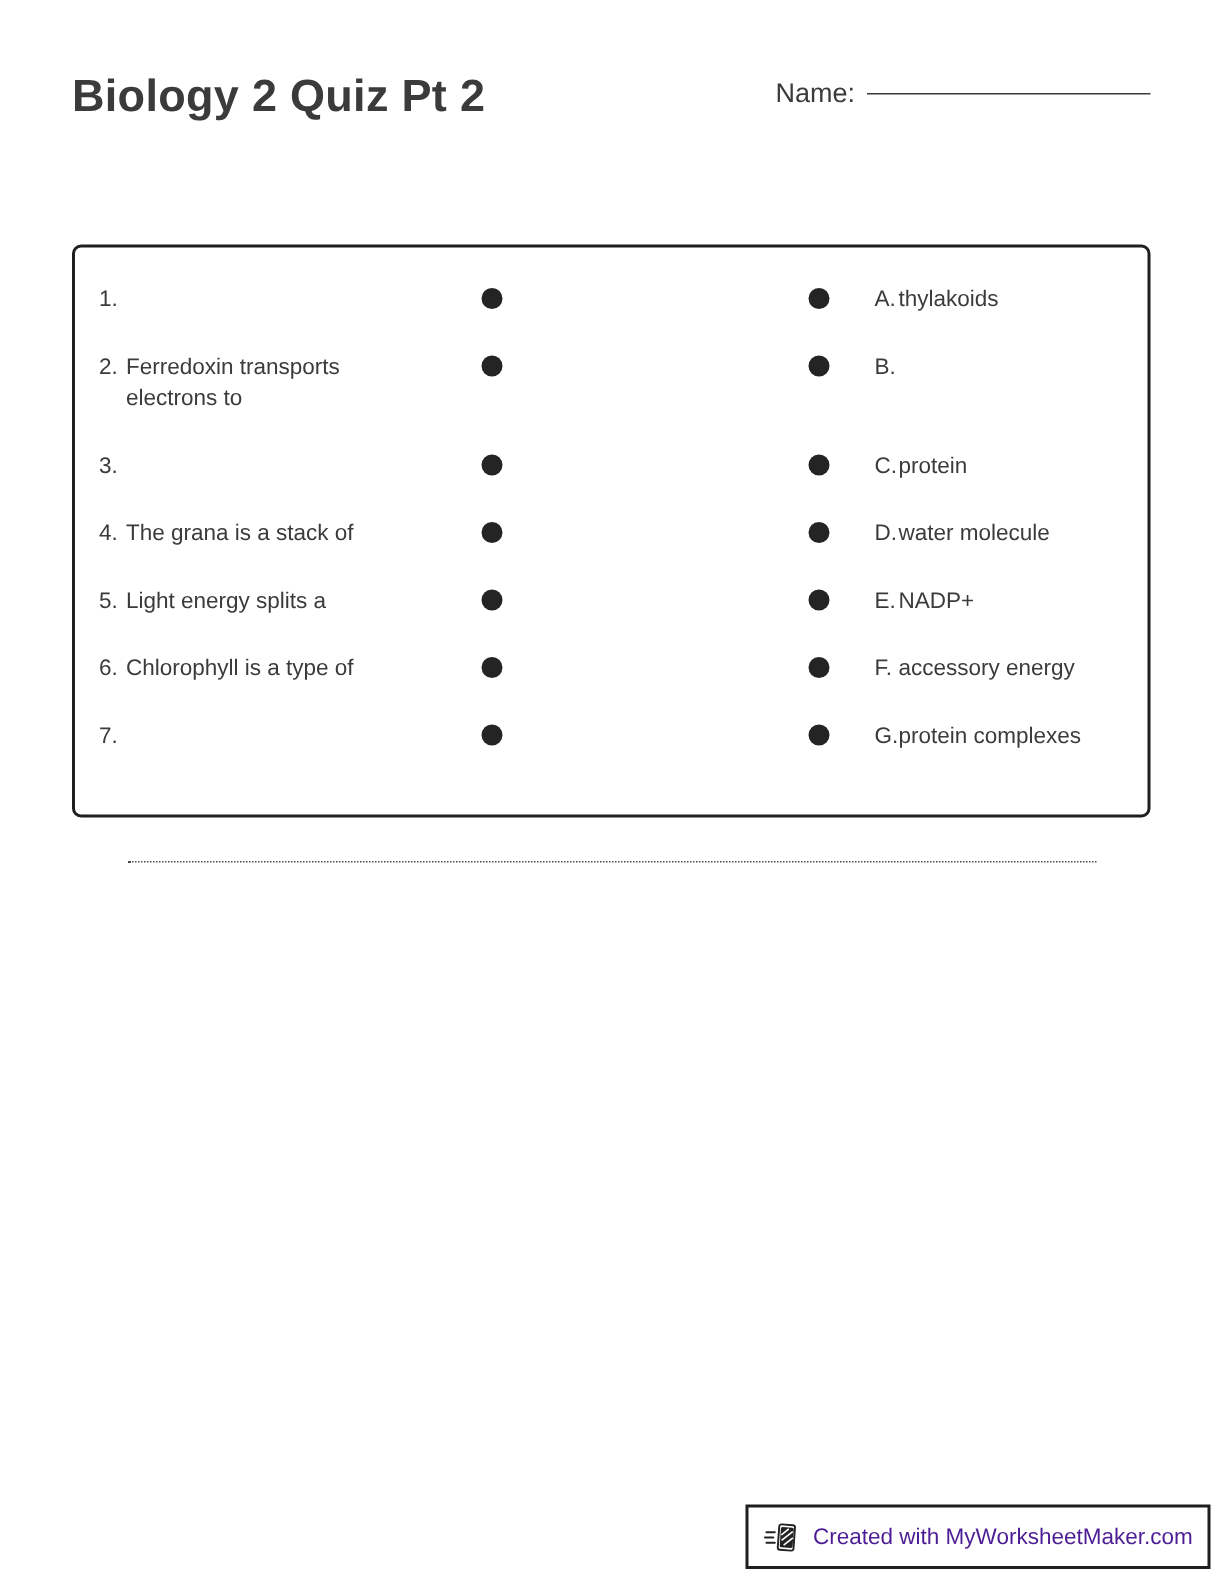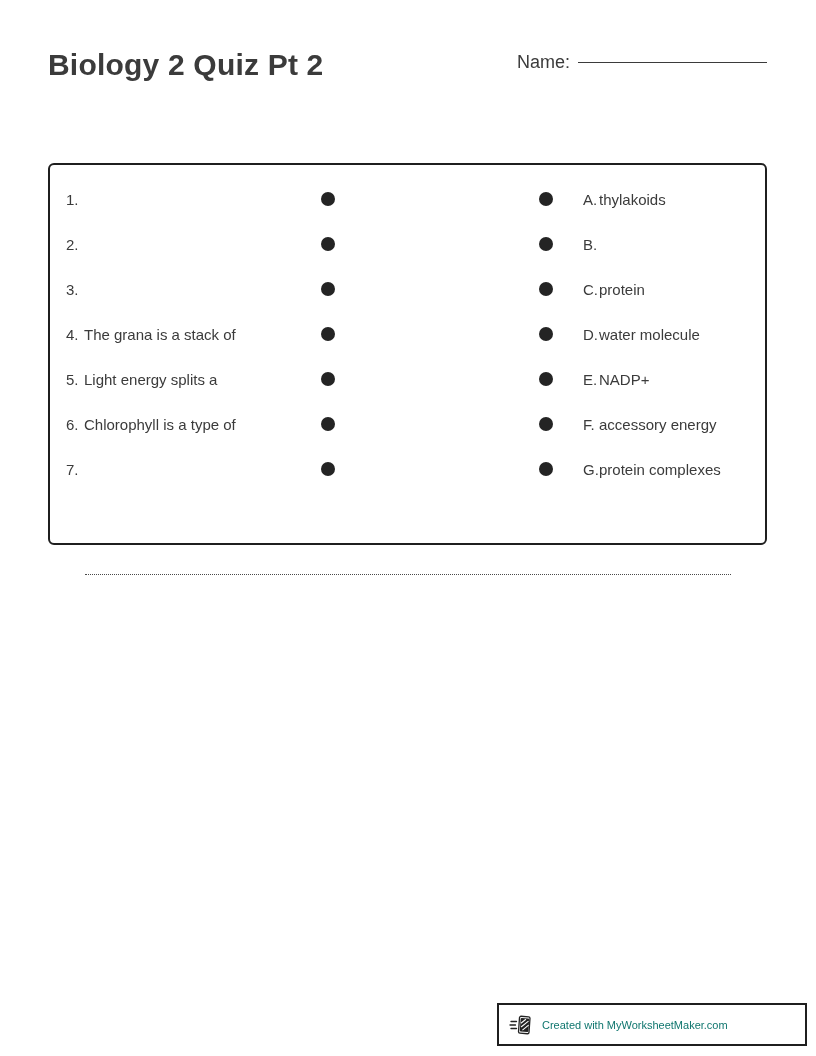--- a/index.html
+++ b/index.html
@@ -141,22 +141,22 @@
     align-items: center;
     padding: 0 10px;
   }
   .logo-icon {
     width: 26px;
     height: 26px;
     flex: 0 0 26px;
     margin-right: 7px;
   }
   .credit-text {
-    font-size: 11px;
-    color: #0f766e;
+    font-size: 15px;
+    color: #4c1d95;
     white-space: nowrap;
   }
 </style>
 </head>
 <body>
 
 <div class="page">
 
   <h1 class="title">Biology 2 Quiz Pt 2</h1>
 
@@ -178,20 +178,21 @@
     <span class="dot"></span>
     <div class="a-cell">
       <span class="a-letter">A.</span>
       <span class="a-text">thylakoids</span>
     </div>
   </div>
 
   <div class="match-row">
     <div class="q-cell">
       <span class="q-num">2.</span>
+      <span class="q-text">Ferredoxin transports electrons to</span>
     </div>
     <span class="dot"></span>
     <span class="mid-gap"></span>
     <span class="dot"></span>
     <div class="a-cell">
       <span class="a-letter">B.</span>
     </div>
   </div>
 
   <div class="match-row">

